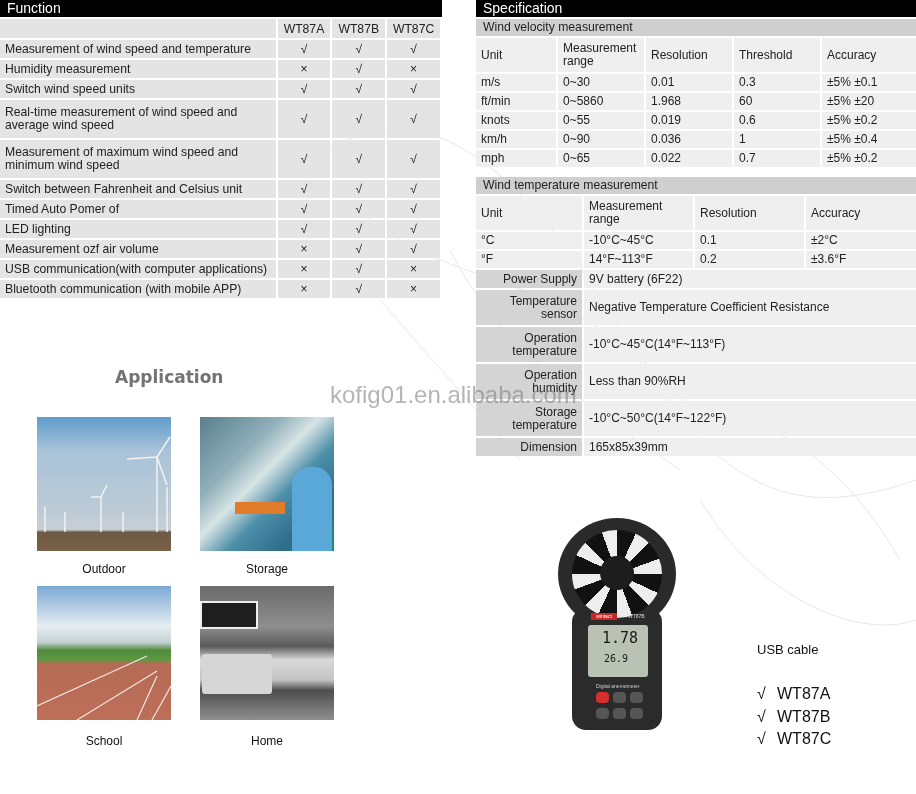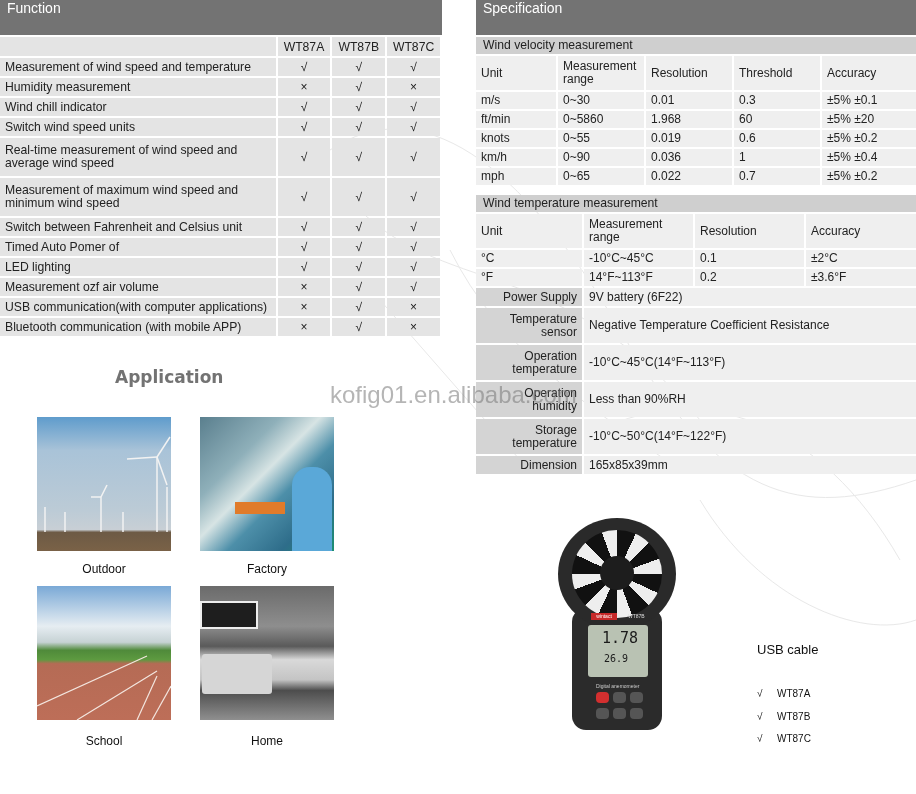--- a/index.html
+++ b/index.html
@@ -6,21 +6,21 @@
   body {
     width: 916px; height: 794px; background: #ffffff; position: relative; overflow: hidden;
     font-family: "Liberation Sans", sans-serif; color: #222;
   }
   .deco {
     position: absolute; inset: 0; pointer-events: none;
   }
   
   .func { position: absolute; left: 0; top: 0; width: 442px; }
   .bar-title {
-    background: #737373; color: #fff; font-size: 14px; height: 35px; line-height: 17px; padding-left: 7px;
+    background: #000000; color: #fff; font-size: 14px; height: 17px; line-height: 17px; padding-left: 7px;
   }
   table { border-collapse: separate; border-spacing: 2px; width: 100%; }
   .func table { border-spacing: 2px; margin-left: -2px; width: 444px; }
   td {
     background: #e4e4e4; font-size: 12.2px; color: #222; vertical-align: middle;
   }
   .func td.feat { padding: 0 5px; width: 278px; line-height: 13px; }
   .func td.mark { width: 53px; text-align: center; font-size: 12px; }
   .func tr.hdr td { height: 19px; }
   .func tr.hdr td.mark { font-size: 12.2px; }
@@ -92,21 +92,21 @@
   .device .lcd .v2 { position: absolute; left: 16px; top: 28px; font-size: 10px; }
   .device .sub { position: absolute; left: 38px; top: 165px; font-size: 5px; color: #ccc; }
   .device .btn {
     position: absolute; width: 13px; height: 11px; border-radius: 4px; background: #555;
   }
   .device .btn.red { background: #d32f2f; }
 
   
   .usb { position: absolute; left: 757px; top: 642px; font-size: 13px; color: #111; }
   .models { position: absolute; left: 757px; top: 683px; }
-  .models .m { font-size: 10px; color: #111; height: 22.5px; line-height: 22.5px; }
+  .models .m { font-size: 16px; color: #111; height: 22.5px; line-height: 22.5px; }
   .models .m .chk { display: inline-block; width: 20px; }
 </style>
 </head>
 <body>
 
 <svg class="deco" width="916" height="794" viewBox="0 0 916 794">
   <g fill="none" stroke="#e8e8e8" stroke-width="1">
     <path d="M330 150 C 420 90, 520 160, 620 330 S 800 520, 916 480"></path>
     <path d="M350 200 C 440 300, 560 250, 700 420"></path>
     <path d="M600 430 C 700 380, 820 420, 900 560"></path>
@@ -130,26 +130,20 @@
       <td class="feat">Measurement of wind speed and temperature</td>
       <td class="mark">√</td>
       <td class="mark">√</td>
       <td class="mark">√</td>
     </tr>
     <tr class="r1">
       <td class="feat">Humidity measurement</td>
       <td class="mark x">×</td>
       <td class="mark">√</td>
       <td class="mark x">×</td>
-    </tr>
-    <tr class="r1">
-      <td class="feat">Wind chill indicator</td>
-      <td class="mark">√</td>
-      <td class="mark">√</td>
-      <td class="mark">√</td>
     </tr>
     <tr class="r1">
       <td class="feat">Switch wind speed units</td>
       <td class="mark">√</td>
       <td class="mark">√</td>
       <td class="mark">√</td>
     </tr>
     <tr class="r2">
       <td class="feat">Real-time measurement of wind speed and average wind speed</td>
       <td class="mark">√</td>
@@ -324,21 +318,21 @@
       <line x1="86" y1="95" x2="86" y2="115"></line>
     </g>
   </svg>
 </div>
 <div class="caption" style="left:37px; top:562px">Outdoor</div>
 
 <div class="photo ph-factory">
   <div style="position:absolute;left:92px;top:50px;width:40px;height:84px;background:#5aa8d8;border-radius:18px 18px 0 0"></div>
   <div style="position:absolute;left:35px;top:85px;width:50px;height:12px;background:#e07b2a"></div>
 </div>
-<div class="caption" style="left:200px; top:562px">Factory</div>
+<div class="caption" style="left:200px; top:562px">Storage</div>
 
 <div class="photo ph-school">
   <svg width="134" height="134" viewBox="0 0 134 134">
     <g stroke="#f3e6df" stroke-width="1.2" fill="none">
       <path d="M0 120 L 110 70"></path>
       <path d="M40 134 L 120 85"></path>
       <path d="M100 134 L 120 90"></path>
       <path d="M115 134 L 134 100"></path>
     </g>
   </svg>

